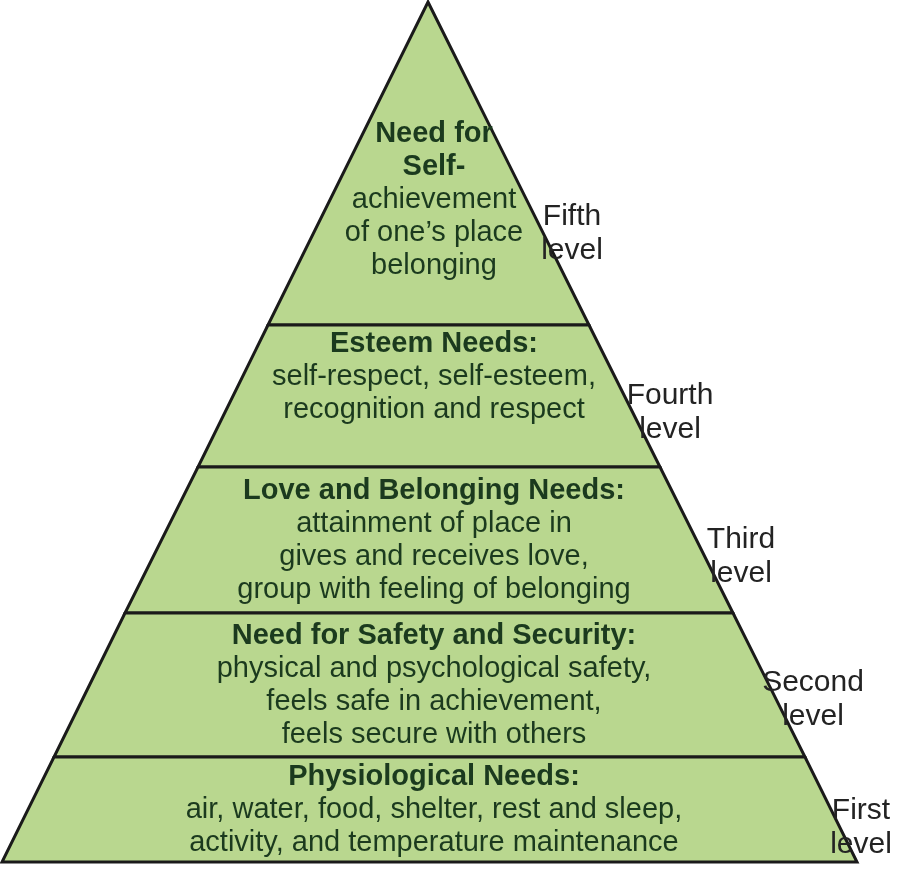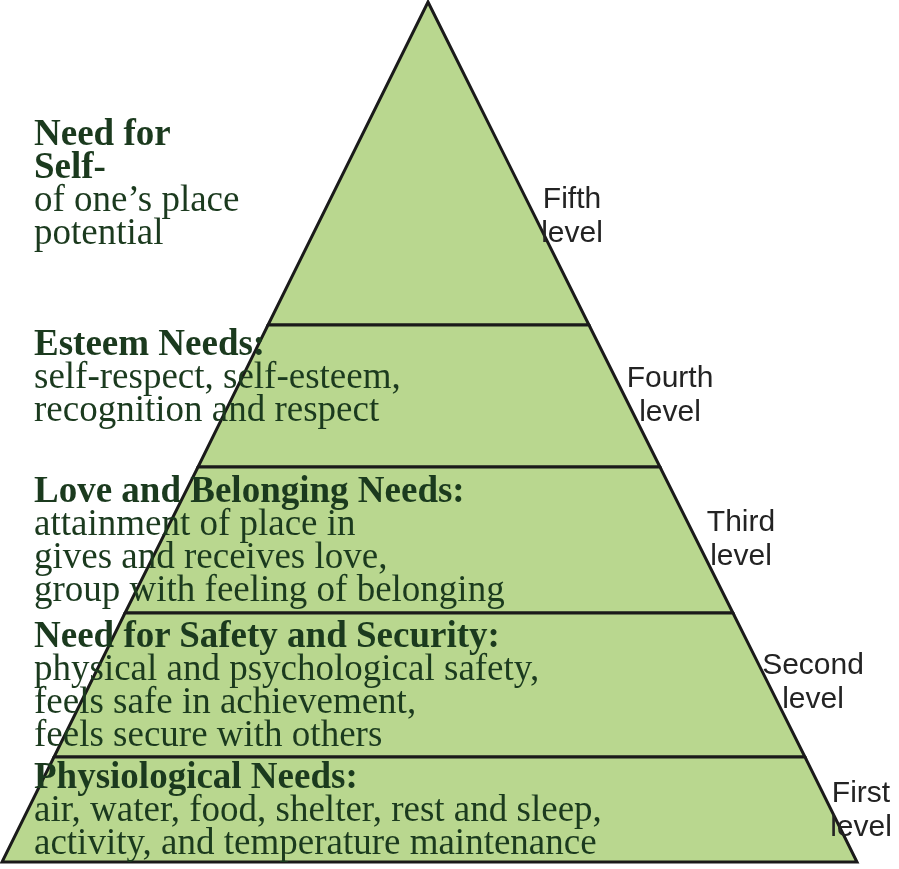--- a/index.html
+++ b/index.html
@@ -23,40 +23,41 @@
   }
   .band {
     stroke: #1a1a1a;
     stroke-width: 3;
     stroke-linejoin: miter;
   }
   .band-text {
     position: absolute;
     left: 34px;
     width: 800px;
+    text-align: center;
     color: #1b3a1e;
-    font-size: 37px;
+    font-size: 29px;
     line-height: 33px;
     white-space: nowrap;
-    font-family: Liberation Serif, serif;
   }
   .band-text .bold { font-weight: bold; }
   .band-text.l5 { top: 116px; }
   .band-text.l4 { top: 326px; }
   .band-text.l3 { top: 473px; }
   .band-text.l2 { top: 618px; }
   .band-text.l1 { top: 759px; }
   .side-label {
     position: absolute;
     width: 180px;
     text-align: center;
     color: #232323;
     font-size: 30px;
     line-height: 34px;
     white-space: nowrap;
+    margin-top: 17px;
   }
   .side-label.s5 { left: 482px; top: 181px; }
   .side-label.s4 { left: 580px; top: 360px; }
   .side-label.s3 { left: 651px; top: 504px; }
   .side-label.s2 { left: 723px; top: 647px; }
   .side-label.s1 { left: 771px; top: 775px; }
 </style>
 </head>
 <body>
 
@@ -66,22 +67,23 @@
     <polygon class="band" points="428,2 589,325 268,325" fill="#b9d78f"></polygon>
     <polygon class="band" points="268,325 589,325 660,467 198,467" fill="#b9d78f"></polygon>
     <polygon class="band" points="198,467 660,467 733,613 125,613" fill="#b9d78f"></polygon>
     <polygon class="band" points="125,613 733,613 805,757 54,757" fill="#b9d78f"></polygon>
     <polygon class="band" points="54,757 805,757 857,862 2,862" fill="#b9d78f"></polygon>
   </svg>
 
   <div class="band-text l5">
     <div class="bold">Need for</div>
     <div class="bold">Self-</div>
+    <div>achievement</div>
     <div>of one’s place</div>
-    <div>potential</div>
+    <div>belonging</div>
   </div>
 
   <div class="band-text l4">
     <div class="bold">Esteem Needs:</div>
     <div>self-respect, self-esteem,</div>
     <div>recognition and respect</div>
   </div>
 
   <div class="band-text l3">
     <div class="bold">Love and Belonging Needs:</div>

